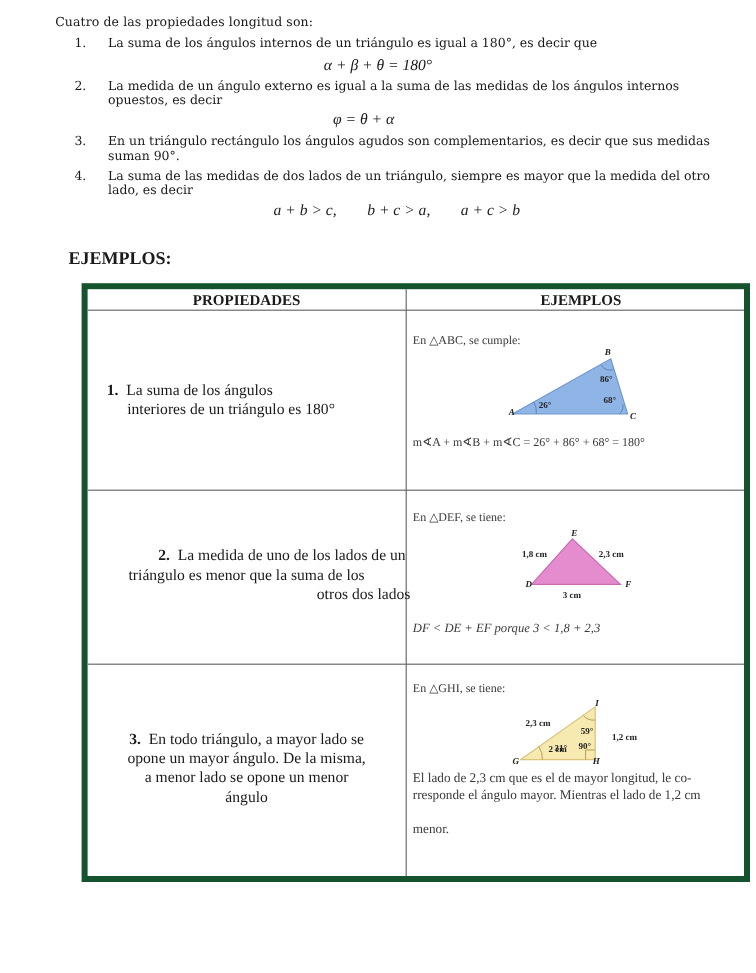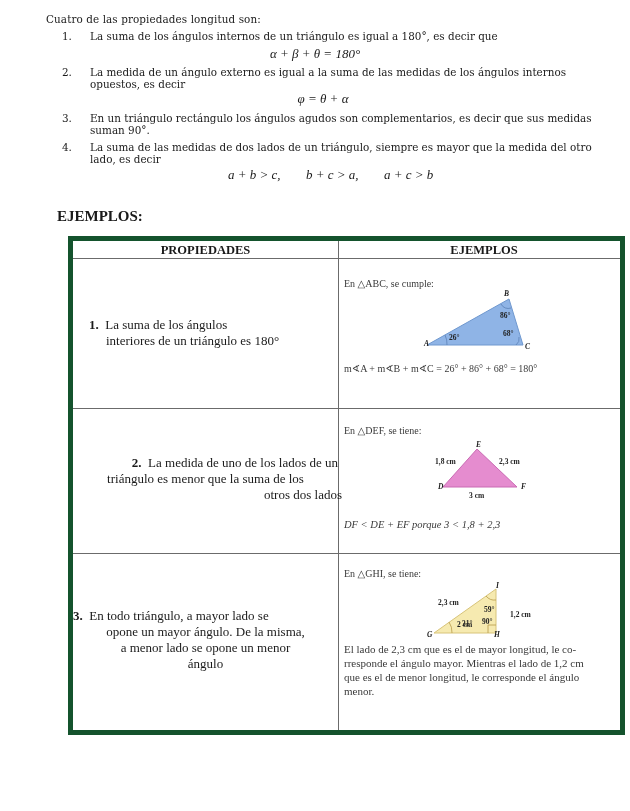--- a/index.html
+++ b/index.html
@@ -28,21 +28,21 @@
 
 <div class="abs intro">Cuatro de las propiedades longitud son:</div>
 
 <div class="abs item-num" style="left:62px;top:30px;">1.</div>
 <div class="abs item-text" style="left:90px;top:30px;">La suma de los ángulos internos de un triángulo es igual a 180°, es decir que</div>
 <div class="abs formula" style="left:200px;top:46px;width:230px;">α + β + θ = 180°</div>
 
 <div class="abs item-num" style="left:62px;top:66px;">2.</div>
 <div class="abs item-text" style="left:90px;top:66px;width:520px;">La medida de un ángulo externo es igual a la suma de las medidas de los ángulos internos</div>
 <div class="abs item-text" style="left:90px;top:78px;">opuestos, es decir</div>
-<div class="abs formula" style="left:208px;top:91px;width:230px;">φ = θ + α</div>
+<div class="abs formula" style="left:188px;top:91px;width:230px;">φ = θ + α</div>
 
 <div class="abs item-num" style="left:62px;top:112px;">3.</div>
 <div class="abs item-text" style="left:90px;top:112px;">En un triángulo rectángulo los ángulos agudos son complementarios, es decir que sus medidas</div>
 <div class="abs item-text" style="left:90px;top:124px;">suman 90°.</div>
 
 <div class="abs item-num" style="left:62px;top:141px;">4.</div>
 <div class="abs item-text" style="left:90px;top:141px;">La suma de las medidas de dos lados de un triángulo, siempre es mayor que la medida del otro</div>
 <div class="abs item-text" style="left:90px;top:153px;">lado, es decir</div>
 <div class="abs formula" style="left:228px;top:167px;">a + b &gt; c,</div>
 <div class="abs formula" style="left:306px;top:167px;">b + c &gt; a,</div>
@@ -94,21 +94,21 @@
   <div class="lbl lbl-i" style="left:365px;top:241px;">D</div>
   <div class="lbl lbl-i" style="left:403px;top:199px;">E</div>
   <div class="lbl lbl-i" style="left:448px;top:241px;">F</div>
   <div class="lbl" style="left:362px;top:216px;">1,8 cm</div>
   <div class="lbl" style="left:426px;top:216px;">2,3 cm</div>
   <div class="lbl" style="left:396px;top:250px;">3 cm</div>
   <div class="ex" style="left:271px;top:278px;font-size:10.5px;text-align:center;">
     <i>DF &lt; DE + EF porque 3 &lt; 1,8 + 2,3</i>
   </div>
 
-  <div class="prop" style="left:0;width:265px;top:367px;text-align:left;">
+  <div class="prop" style="left:0;width:265px;top:367px;text-align:center;">
     <b>3.</b>&nbsp;
     <span>En todo triángulo, a mayor lado se</span>
   </div>
   <div class="prop" style="left:0;width:265px;top:399px;text-align:center;">a menor  lado se opone un menor</div>
   <div class="prop" style="left:0;width:265px;top:383px;text-align:center;">opone  un mayor ángulo. De la misma,</div>
   <div class="prop" style="left:0;width:265px;top:415px;text-align:center;">ángulo</div>
 
   <div class="ex" style="left:271px;top:327px;">En △GHI, se tiene:</div>
   <svg class="abs" style="left:355px;top:340px;" width="90" height="60">
     <polygon points="6,52 68,8 68,52" fill="#f6eab0" stroke="#d8c47a" stroke-width="1"></polygon>
@@ -121,15 +121,14 @@
   <div class="lbl lbl-i" style="left:423px;top:340px;">I</div>
   <div class="lbl" style="left:365px;top:357px;">2,3 cm</div>
   <div class="lbl" style="left:437px;top:369px;">1,2 cm</div>
   <div class="lbl" style="left:384px;top:379px;">2 cm</div>
   <div class="lbl" style="left:389px;top:378px;">31°</div>
   <div class="lbl" style="left:411px;top:364px;">59°</div>
   <div class="lbl" style="left:409px;top:376px;">90°</div>
 
   <div class="exp-text" style="left:271px;top:402px;">El lado de 2,3 cm que es el de mayor longitud, le co-</div>
   <div class="exp-text" style="left:271px;top:416px;">rresponde el ángulo mayor. Mientras el lado de 1,2 cm</div>
-  <div class="exp-text" style="left:271px;top:430px;">que es el de menor longitud, le corresponde el ángulo</div>
   <div class="exp-text" style="left:271px;top:444px;">menor.</div>
 </div>
 
 </body></html>

